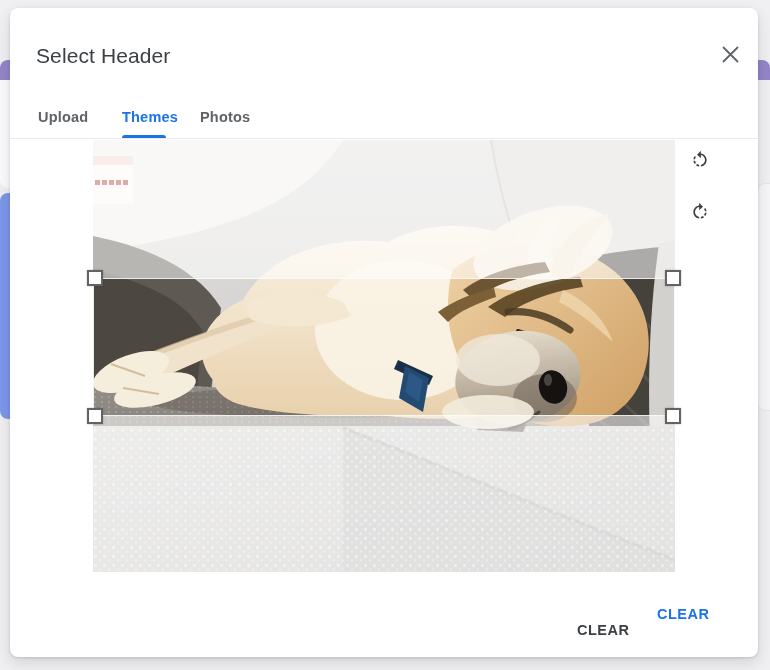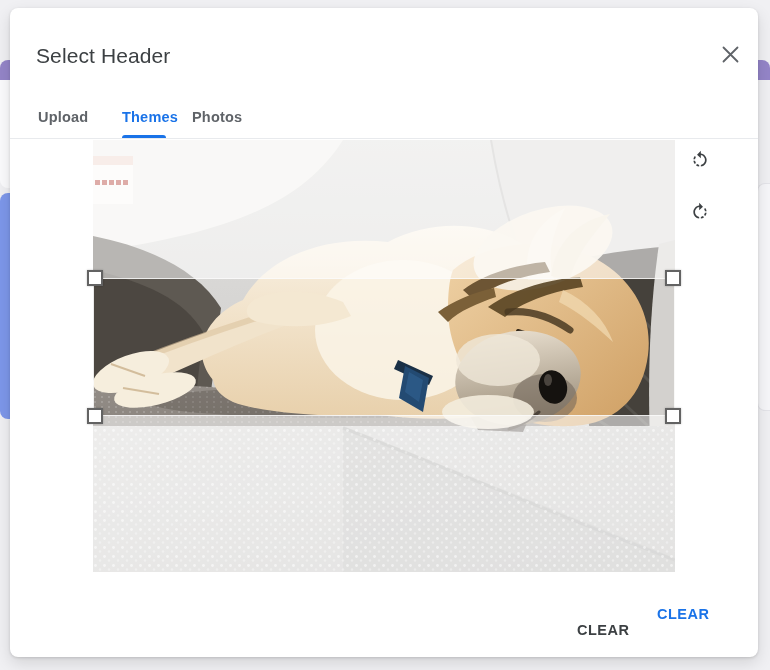--- a/index.html
+++ b/index.html
@@ -31,21 +31,21 @@
     display:flex;align-items:center;justify-content:center;
     border:none;background:transparent;cursor:pointer;padding:0;
   }
   
   .tab{
     position:absolute;top:96px;height:26px;background:transparent;border:none;padding:0;
     font-family:inherit;font-size:14.5px;font-weight:bold;color:#5f6368;cursor:pointer;letter-spacing:.2px;
   }
   .tab-themes{left:28px;}
   .tab-upload{left:112px;color:#1a73e8;}
-  .tab-photos{left:182px;}
+  .tab-photos{left:190px;}
   .tab-underline{position:absolute;left:112px;top:127px;width:44px;height:3px;background:#1a73e8;border-radius:3px 3px 0 0;}
   .tabs-divider{position:absolute;left:0;top:130px;width:748px;height:1px;background:#e8eaed;}
   
   .photo-wrap{position:absolute;left:83px;top:132px;width:582px;height:432px;}
   .photo-wrap svg{display:block;}
   .dim{position:absolute;left:0;width:582px;background:rgba(255,255,255,.56);}
   .dim-top{top:0;height:138px;}
   .dim-bottom{top:276px;height:156px;}
   .crop-band{
     position:absolute;left:0;top:138px;width:582px;height:138px;

